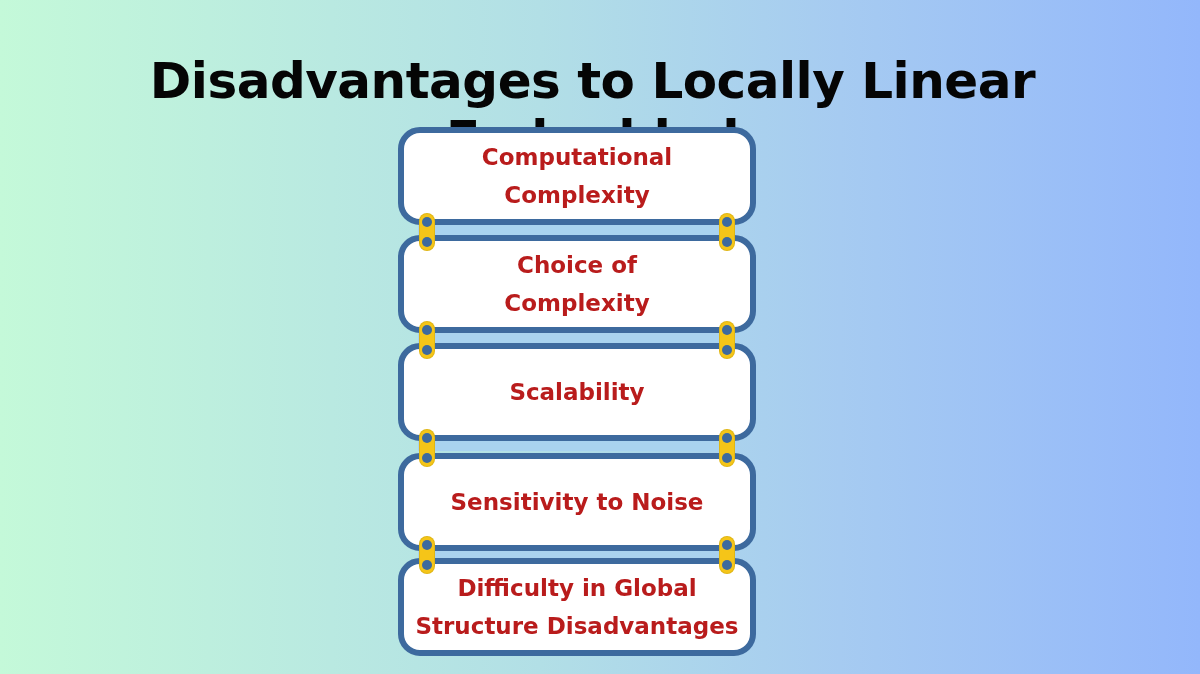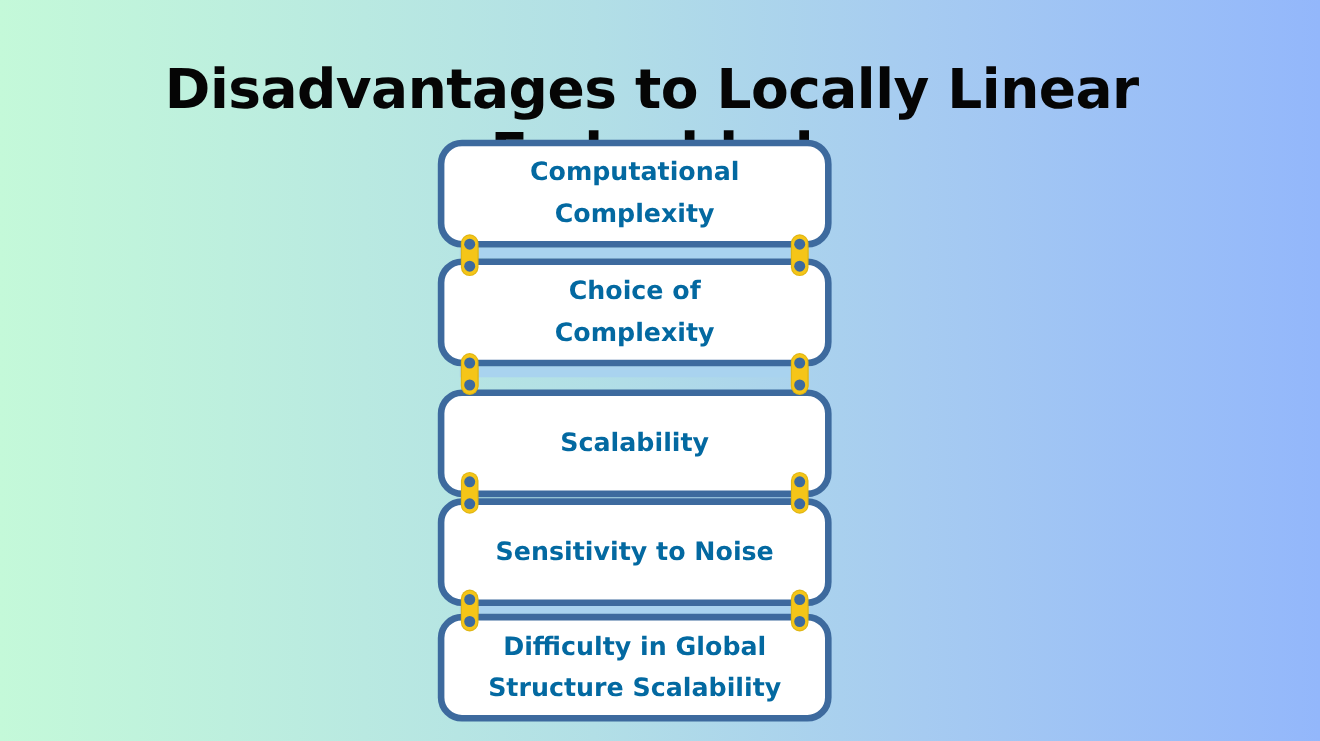--- a/index.html
+++ b/index.html
@@ -12,21 +12,21 @@
     position: absolute; left: 0; top: 52px; width: 1185px; text-align: center;
     font-size: 50px; font-weight: bold; color: #050505; letter-spacing: -0.5px;
   }
   .stack { position: absolute; left: 398px; top: 127px; width: 358px; }
   .box {
     position: absolute; left: 0; width: 358px; height: 98px; box-sizing: border-box;
     background: #ffffff; border: 6px solid #3d6a9e; border-radius: 22px;
     display: flex; align-items: center; justify-content: center; text-align: center;
   }
   .box span {
-    font-size: 23px; font-weight: bold; color: #0369a1; line-height: 38px;
+    font-size: 23px; font-weight: bold; color: #b91c1c; line-height: 38px;
     white-space: pre-line;
   }
   .rail {
     position: absolute; left: 20px; width: 318px; height: 10px; background: #a9d3ef;
   }
   .clip {
     position: absolute; width: 14px; height: 36px; background: #f5c518;
     border-radius: 7px; box-shadow: 0 0 0 1px #e0b614;
   }
   .clip::before, .clip::after {
@@ -60,29 +60,29 @@
   <div class="clip" style="left:322px; top:410px"></div>
 
   <div class="box" style="top:0px">
     <span>Computational
 Complexity</span>
   </div>
   <div class="box" style="top:108px">
     <span>Choice of
 Complexity</span>
   </div>
-  <div class="box" style="top:227px">
+  <div class="box" style="top:216px">
     <span>Scalability</span>
   </div>
   <div class="box" style="top:326px">
     <span>Sensitivity to Noise</span>
   </div>
   <div class="box" style="top:431px">
     <span>Difficulty in Global
-Structure Scalability</span>
+Structure Disadvantages</span>
   </div>
 
   <div class="clip" style="left:22px; top:87px; z-index:2"></div>
   <div class="clip" style="left:322px; top:87px; z-index:2"></div>
   <div class="clip" style="left:22px; top:195px; z-index:2"></div>
   <div class="clip" style="left:322px; top:195px; z-index:2"></div>
   <div class="clip" style="left:22px; top:303px; z-index:2"></div>
   <div class="clip" style="left:322px; top:303px; z-index:2"></div>
   <div class="clip" style="left:22px; top:410px; z-index:2"></div>
   <div class="clip" style="left:322px; top:410px; z-index:2"></div>

